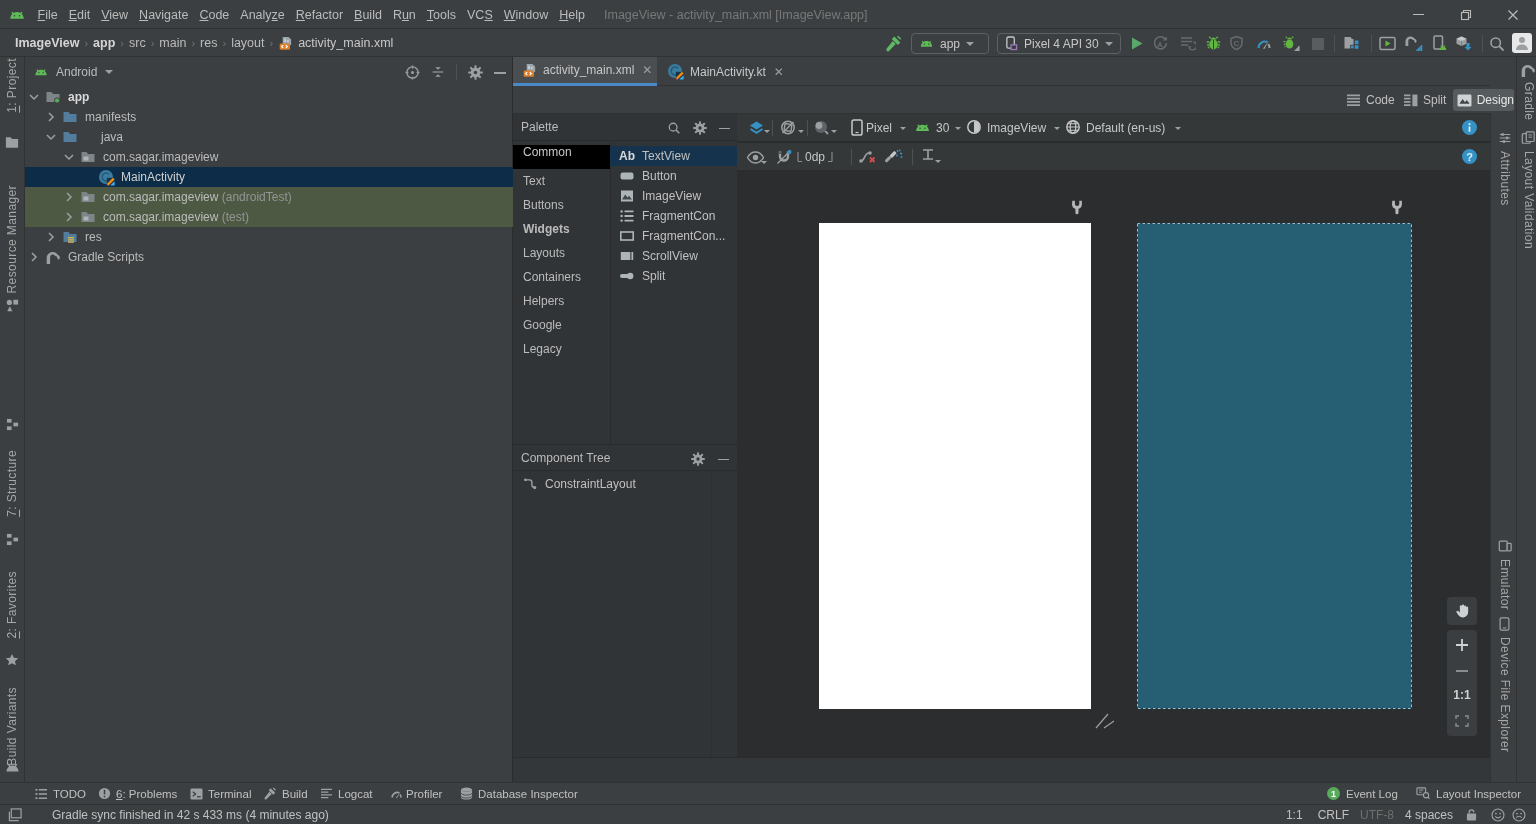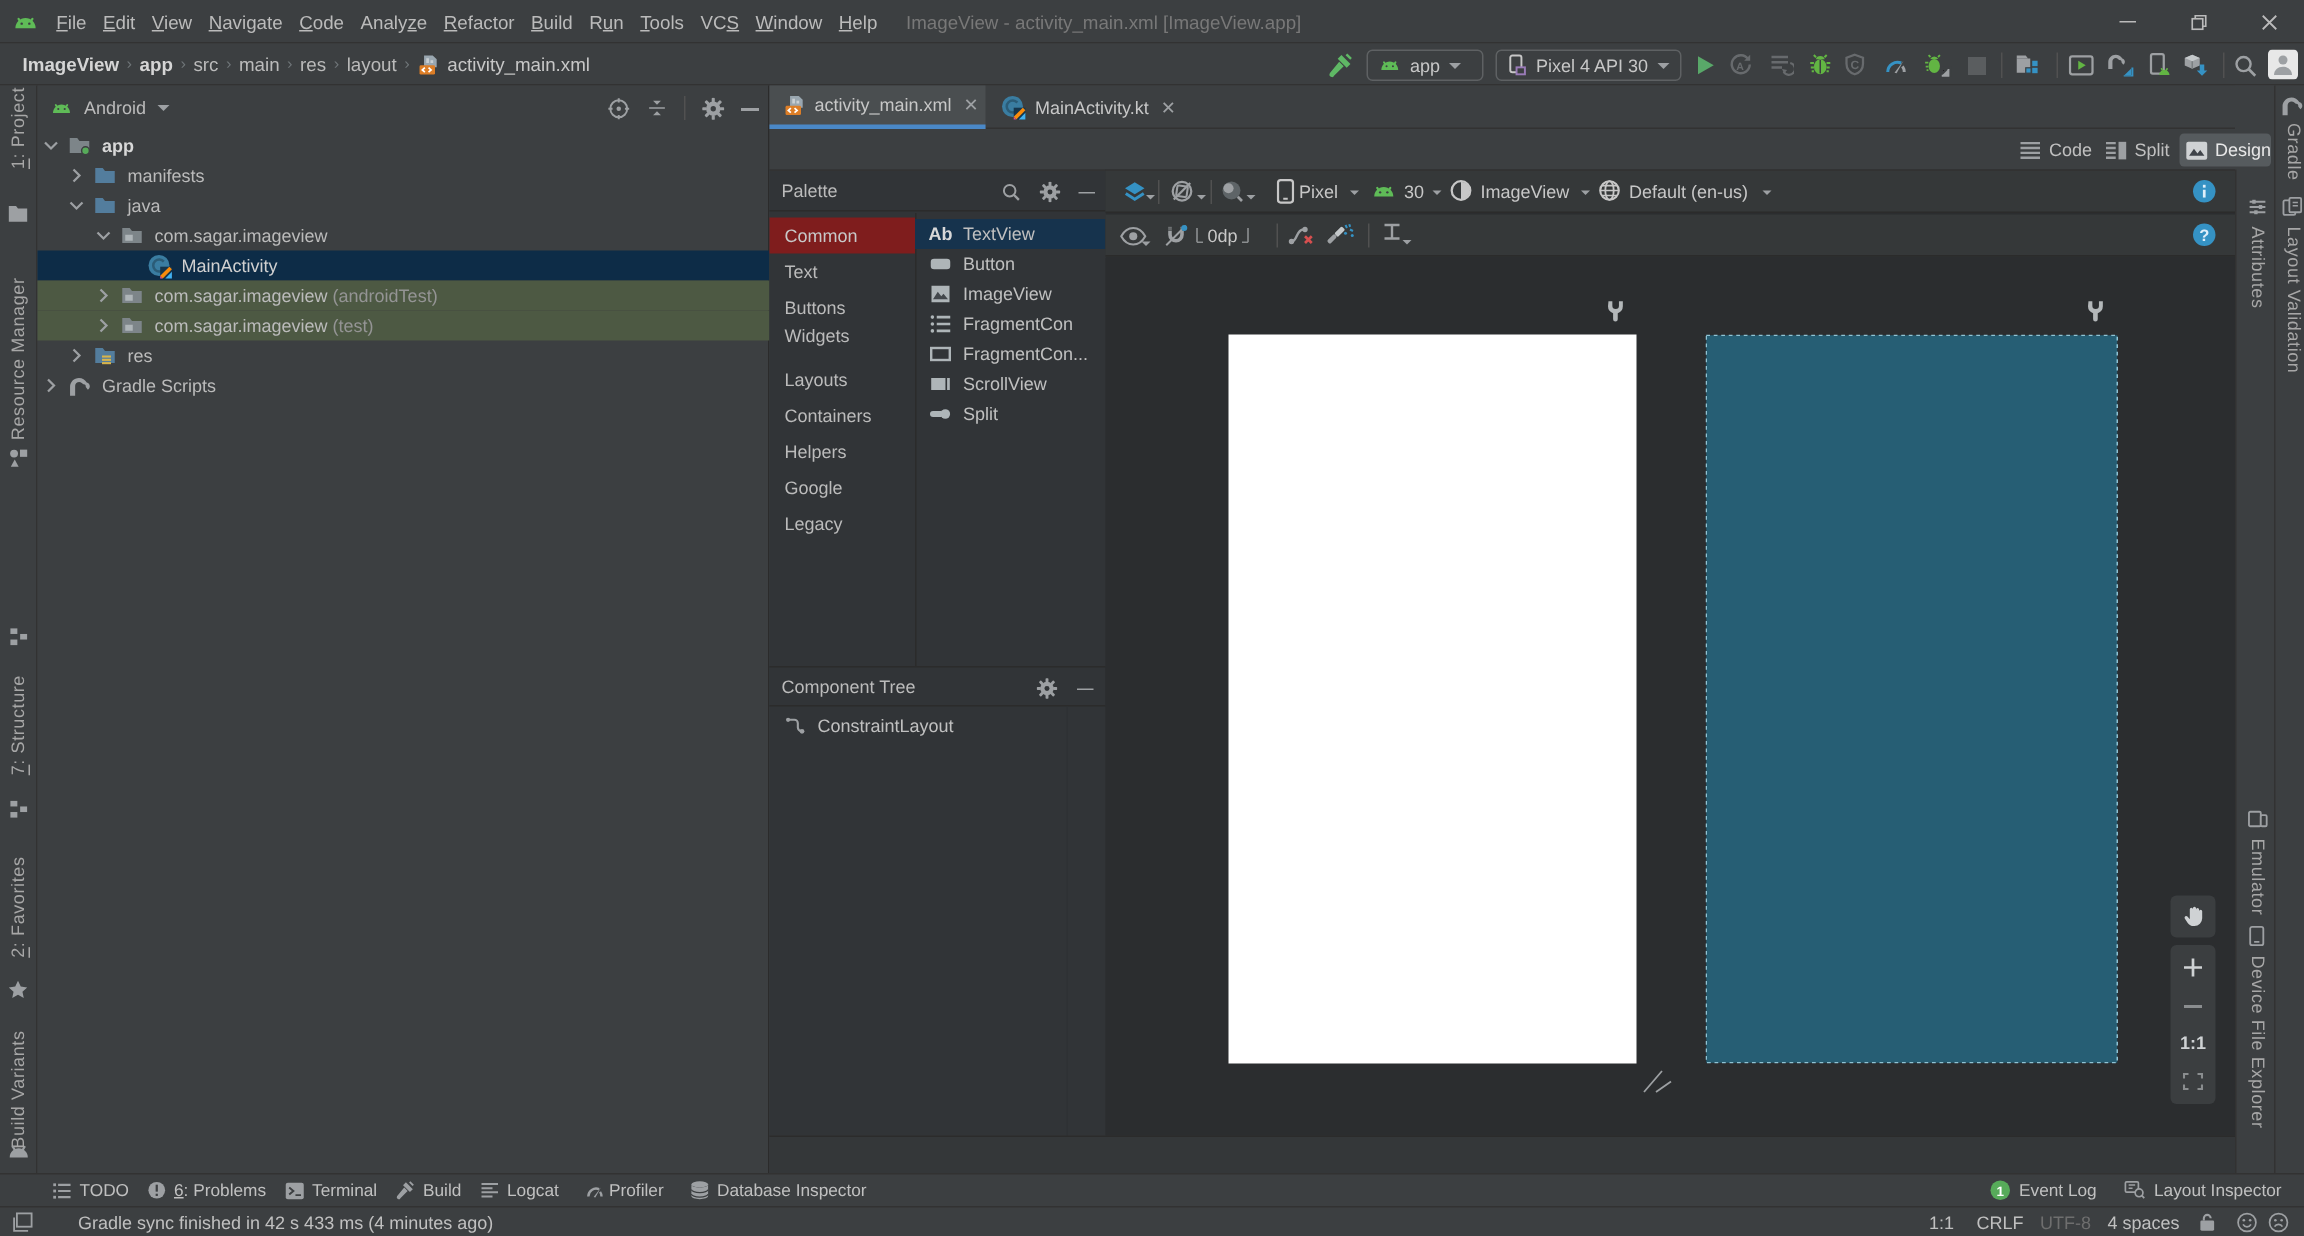--- a/index.html
+++ b/index.html
@@ -341,21 +341,21 @@
         <span style="width:17px;display:flex;justify-content:center">
           <svg width="16" height="16" viewBox="0 0 16 16">
             <path d="M4 6 l4 4 l4 -4" stroke="#9da0a3" stroke-width="1.5" fill="none"></path>
           </svg>
         </span>
         <span style="width:22px;display:flex;justify-content:center">
           <svg width="16" height="16" viewBox="0 0 16 16">
             <path d="M1.5 3 h5 l1.5 2 h6.5 v8 h-13 z" fill="#537d9d"></path>
           </svg>
         </span>
-        <span style="margin-left:4px;white-space:nowrap">java</span>
+        <span style="margin-left:20px;white-space:nowrap">java</span>
       </div>
       <div class="row" style="height:20px;padding-left:35px;gap:0">
         <span style="width:17px;display:flex;justify-content:center">
           <svg width="16" height="16" viewBox="0 0 16 16">
             <path d="M4 6 l4 4 l4 -4" stroke="#9da0a3" stroke-width="1.5" fill="none"></path>
           </svg>
         </span>
         <span style="width:22px;display:flex;justify-content:center">
           <svg width="16" height="16" viewBox="0 0 16 16">
             <path d="M1.5 3 h5 l1.5 2 h6.5 v8 h-13 z" fill="#7d8589"></path>
@@ -512,30 +512,30 @@
               <rect x="6.9" y="0.2" width="2.2" height="3.2" rx=".6" fill="#9da0a3" transform="rotate(270 8 8)"></rect>
               <rect x="6.9" y="0.2" width="2.2" height="3.2" rx=".6" fill="#9da0a3" transform="rotate(315 8 8)"></rect>
               <circle cx="8" cy="8" r="5.1" fill="#9da0a3"></circle>
               <circle cx="8" cy="8" r="1.9" fill="#313437"></circle>
             </svg>
           </span>
         <div style="width:11px;height:1.5px;background:#9da0a3;margin-top:2px"></div>
       </div>
     </div>
     <div id="palcats" class="abs" style="left:0;top:31px;width:97px">
-        <div style="height:24px;display:flex;align-items:center;padding-left:10px;background:#7f1d1d;color:#c8c8c8;">
+        <div style="height:24px;display:flex;align-items:flex-start;padding-left:10px;background:#000000;color:#c8c8c8;">
           <span>Common</span>
         </div>
         <div style="height:24px;display:flex;align-items:center;padding-left:10px;">
           <span>Text</span>
         </div>
         <div style="height:24px;display:flex;align-items:center;padding-left:10px;">
           <span>Buttons</span>
         </div>
-        <div style="height:24px;display:flex;align-items:flex-start;padding-left:10px;">
+        <div style="height:24px;display:flex;align-items:center;padding-left:10px;font-weight:bold;">
           <span>Widgets</span>
         </div>
         <div style="height:24px;display:flex;align-items:center;padding-left:10px;">
           <span>Layouts</span>
         </div>
         <div style="height:24px;display:flex;align-items:center;padding-left:10px;">
           <span>Containers</span>
         </div>
         <div style="height:24px;display:flex;align-items:center;padding-left:10px;">
           <span>Helpers</span>

